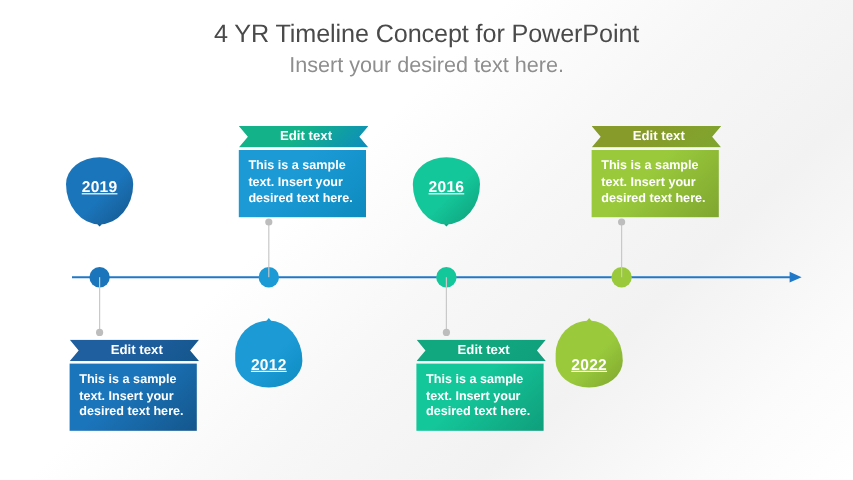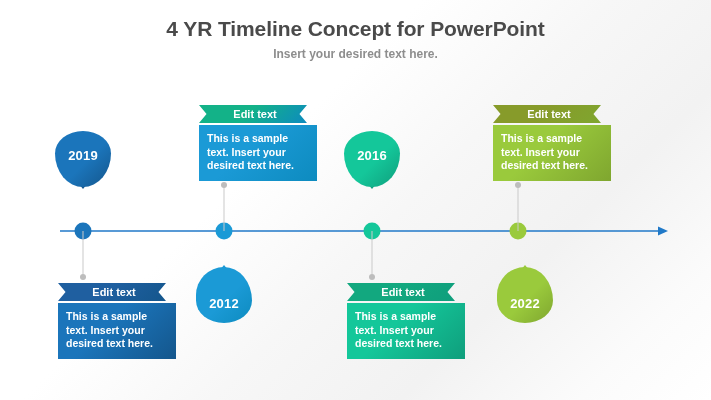--- a/index.html
+++ b/index.html
@@ -27,29 +27,29 @@
   #header {
     position: absolute;
     left: 0;
     top: 16px;
     width: 711px;
     text-align: center;
   }
   #page-title {
     margin: 0;
     font-size: 21px;
-    font-weight: bold;
+    font-weight: normal;
     color: #4a4a4a;
     letter-spacing: -0.1px;
     line-height: 26px;
   }
   #page-subtitle {
     margin: 3px 0 0 0;
-    font-size: 12px;
-    font-weight: bold;
+    font-size: 18px;
+    font-weight: normal;
     color: #8e8e8e;
     line-height: 18px;
   }
 
   
   #axis-svg {
     position: absolute;
     left: 0;
     top: 0;
     width: 711px;
@@ -100,20 +100,21 @@
   }
   .marker .label {
     position: absolute;
     left: 0;
     width: 100%;
     text-align: center;
     font-size: 13px;
     font-weight: bold;
     color: #ffffff;
     letter-spacing: 0.2px;
+    text-decoration: underline;
   }
   .marker.down .label { top: 17px; }
   .marker.up   .label { top: 29px; }
 
   
   .callout {
     position: absolute;
     width: 118px;
   }
   .ribbon {
@@ -126,21 +127,21 @@
     font-weight: bold;
     text-align: center;
     padding-left: 4px;
     box-sizing: border-box;
     clip-path: polygon(
       0% 0%, 100% 0%, 93% 50%, 100% 100%,
       0% 100%, 7% 50%
     );
   }
   .card-body {
-    width: 118px;
+    width: 106px;
     box-sizing: border-box;
     padding: 7px 8px 8px 8px;
     color: #ffffff;
     font-size: 10.5px;
     font-weight: bold;
     line-height: 13.5px;
   }
   .callout.below .ribbon { margin-bottom: 2px; }
   .callout.above .ribbon { margin-bottom: 2px; }
 </style>
@@ -190,21 +191,21 @@
         <div style="position: absolute; width: 40px; height: 40px; left: 8px; background: rgb(15, 158, 124); z-index: -1; top: 18px; clip-path: polygon(0% 38%, 100% 38%, 50% 100%);"></div>
         <div class="label">2016</div>
       </div>
       <div class="leader" style="left: 372px; top: 231px; height: 46px;"></div>
       <div class="leader-dot" style="left: 372px; top: 277px;"></div>
       <div class="callout below" style="left: 347px; top: 283px;">
         <div class="ribbon" style="background: linear-gradient(135deg, rgb(18, 168, 127) 0%, rgb(18, 168, 127) 45%, rgb(15, 158, 124) 100%);">Edit text</div>
         <div class="card-body" style="background: linear-gradient(135deg, rgb(20, 199, 154) 0%, rgb(20, 199, 154) 40%, rgb(15, 158, 124) 100%);">This is a sample text. Insert your desired text here.</div>
       </div>
       <div class="axis-dot" style="left: 518px; top: 231px; background: rgb(154, 202, 60);"></div>
-      <div class="marker up" style="left: 525px; top: 267px;">
+      <div class="marker up" style="left: 491px; top: 267px;">
         <div class="blob" style="background: linear-gradient(135deg, rgb(154, 202, 60) 0%, rgb(154, 202, 60) 55%, rgb(127, 166, 47) 100%); border-radius: 50% / 50% 60% 40% 40%;"></div>
         <div style="position: absolute; width: 40px; height: 40px; left: 8px; background: rgb(154, 202, 60); z-index: -1; top: -2px; clip-path: polygon(50% 0%, 100% 62%, 0% 62%);"></div>
         <div class="label">2022</div>
       </div>
       <div class="leader" style="left: 518px; top: 185px; height: 46px;"></div>
       <div class="leader-dot" style="left: 518px; top: 185px;"></div>
       <div class="callout above" style="left: 493px; top: 105px;">
         <div class="ribbon" style="background: linear-gradient(135deg, rgb(135, 155, 42) 0%, rgb(135, 155, 42) 45%, rgb(127, 166, 47) 100%);">Edit text</div>
         <div class="card-body" style="background: linear-gradient(135deg, rgb(154, 202, 60) 0%, rgb(154, 202, 60) 40%, rgb(127, 166, 47) 100%);">This is a sample text. Insert your desired text here.</div>
       </div>

